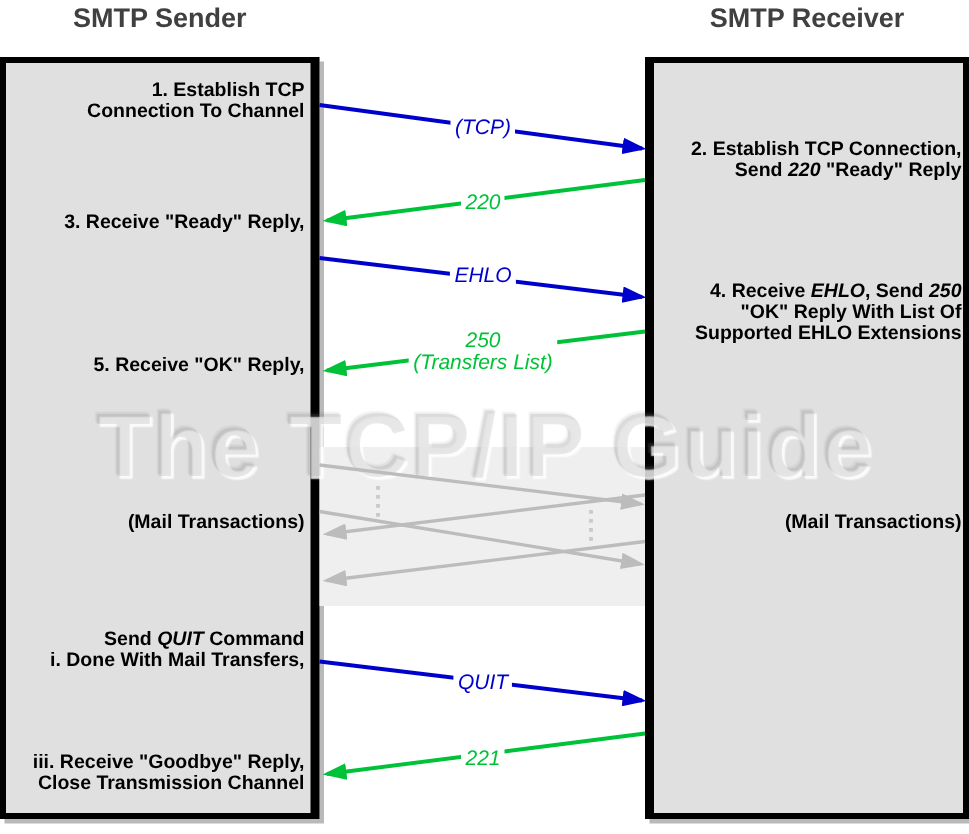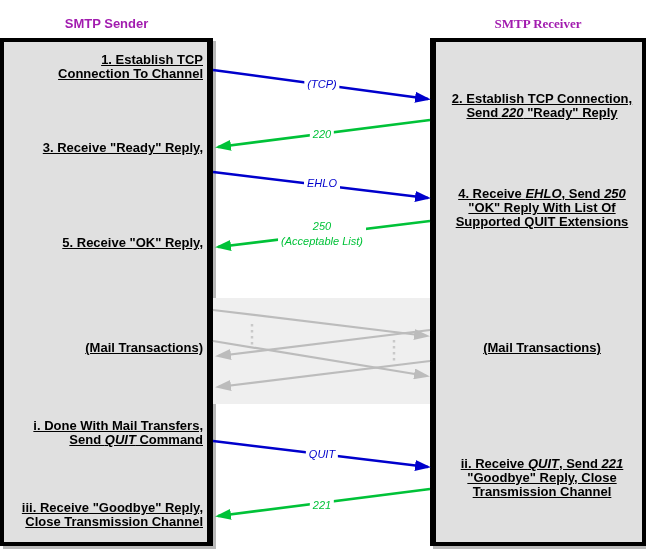--- a/index.html
+++ b/index.html
@@ -1,21 +1,21 @@
 <!DOCTYPE html>
 <html style="--command: #0000cc; --reply: #00c238; --idle: #bcbcbc;"><head>
 <meta charset="utf-8">
 <style>
   html,body{margin:0;padding:0;background:#fff;}
   #stage{
     position:relative; width:646px; height:556px; overflow:hidden;
     background:#fff; font-family:"Liberation Sans", sans-serif;
   }
   .hdr{
-    position:absolute; top:16px; font-size:13px; font-weight:bold; color:#a21caf;
+    position:absolute; top:2px; font-size:18px; font-weight:bold; color:#404040;
     text-align:center; letter-spacing:0px;
   }
   .endpoint-box{
     position:absolute; top:38px; height:500px; background:#e0e0e0;
     border:4px solid #000; box-shadow:3px 3px 0 #b9b9b9;
   }
   #sender-box{ left:0; width:203px; border-right-width:6px; }
   #receiver-box{ left:430px; width:206px; border-left-width:6px; }
   #txn-band{
     position:absolute; left:213px; top:298px; width:217px; height:106px;
@@ -28,45 +28,46 @@
     text-shadow:2px 2px 1px rgba(255,255,255,0.85), -1px -1px 1px rgba(90,90,90,0.10);
   }
   #arrow-layer{ position:absolute; left:0; top:0; }
   .s-cmd{ stroke:var(--command); stroke-width:2.6px; }
   .s-rpl{ stroke:var(--reply);  stroke-width:2.6px; }
   .s-gry{ stroke:var(--idle);   stroke-width:2.2px; }
   .s-dots{ stroke:#c9c9c9; stroke-width:2.5px; stroke-dasharray:2.5 3.5; }
   .f-cmd{ fill:var(--command); } .f-rpl{ fill:var(--reply); } .f-gry{ fill:var(--idle); }
   .msg-label{
     position:absolute; transform:translateX(-50%);
-    font-size:11px; font-style:italic; line-height:15px; white-space:nowrap;
+    font-size:14px; font-style:italic; line-height:15px; white-space:nowrap;
     background:#fff; padding:0 3px; text-align:center;
   }
   .msg-cmd{ color:var(--command); }
   .msg-rpl{ color:var(--reply); }
   .step{
     position:absolute; font-size:13px; font-weight:bold; color:#000;
-    line-height:14px; white-space:nowrap;text-decoration:underline;
+    line-height:14px; white-space:nowrap;
   }
   .step-l{ left:4px; width:199px; text-align:right; }
-  .step-r{ left:443px; width:198px; text-align:center; }
+  .step-r{ left:443px; width:198px; text-align:right; }
 </style>
 </head>
 <body>
 
 <div id="stage">
 
   <div class="hdr" style="left:0;width:213px;">SMTP Sender</div>
-  <div class="hdr" style="left:430px;width:216px;font-family:Liberation Serif, serif;">SMTP Receiver</div>
+  <div class="hdr" style="left:430px;width:216px;">SMTP Receiver</div>
 
   <div id="sender-box" class="endpoint-box"></div>
   <div id="receiver-box" class="endpoint-box"></div>
 
   <div id="txn-band"></div>
 
+  <div id="watermark">The TCP/IP Guide</div>
 
   <svg id="arrow-layer" width="646" height="556" viewBox="0 0 646 556">
     <defs>
       <marker id="mk-cmd" markerWidth="16" markerHeight="11" refX="13" refY="5.5" orient="auto" markerUnits="userSpaceOnUse">
         <path d="M0,0 L16,5.5 L0,11 Z" class="f-cmd"></path>
       </marker>
       <marker id="mk-rpl" markerWidth="16" markerHeight="11" refX="13" refY="5.5" orient="auto" markerUnits="userSpaceOnUse">
         <path d="M0,0 L16,5.5 L0,11 Z" class="f-rpl"></path>
       </marker>
       <marker id="mk-gry" markerWidth="16" markerHeight="11" refX="13" refY="5.5" orient="auto" markerUnits="userSpaceOnUse">
@@ -89,58 +90,53 @@
 
     <line class="s-cmd" x1="213" y1="441" x2="428" y2="467" marker-end="url(#mk-cmd)"></line>
     <line class="s-rpl" x1="430" y1="489" x2="218" y2="516" marker-end="url(#mk-rpl)"></line>
   </svg>
 
   <div class="msg-label msg-cmd" style="left:322px;top:77px;">(TCP)</div>
   <div class="msg-label msg-rpl" style="left:322px;top:127px;">220</div>
   <div class="msg-label msg-cmd" style="left:322px;top:176px;">EHLO</div>
   <div class="msg-label msg-rpl" style="left:322px;top:219px;">
     <div>250</div>
-    <div>(Acceptable List)</div>
+    <div>(Transfers List)</div>
   </div>
   <div class="msg-label msg-cmd" style="left:322px;top:447px;">QUIT</div>
   <div class="msg-label msg-rpl" style="left:322px;top:498px;">221</div>
 
   <div class="step step-l" style="top:53px;">
     <div><span>1. Establish TCP</span></div>
     <div><span>Connection To Channel</span></div>
   </div>
   <div class="step step-l" style="top:141px;">
     <div><span>3. Receive "Ready" Reply,</span></div>
   </div>
   <div class="step step-l" style="top:236px;">
     <div><span>5. Receive "OK" Reply,</span></div>
   </div>
   <div class="step step-l" style="top:341px;">
     <div><span>(Mail Transactions)</span></div>
   </div>
   <div class="step step-l" style="top:419px;">
+    <div><span>Send </span><span style="font-style: italic;">QUIT</span><span> Command</span></div>
     <div><span>i. Done With Mail Transfers,</span></div>
-    <div><span>Send </span><span style="font-style: italic;">QUIT</span><span> Command</span></div>
   </div>
   <div class="step step-l" style="top:501px;">
     <div><span>iii. Receive "Goodbye" Reply,</span></div>
     <div><span>Close Transmission Channel</span></div>
   </div>
 
   <div class="step step-r" style="top:92px;">
     <div><span>2. Establish TCP Connection,</span></div>
     <div><span>Send </span><span style="font-style: italic;">220</span><span> "Ready" Reply</span></div>
   </div>
   <div class="step step-r" style="top:187px;">
     <div><span>4. Receive </span><span style="font-style: italic;">EHLO</span><span>, Send </span><span style="font-style: italic;">250</span></div>
     <div><span>"OK" Reply With List Of</span></div>
-    <div><span>Supported QUIT Extensions</span></div>
+    <div><span>Supported EHLO Extensions</span></div>
   </div>
   <div class="step step-r" style="top:341px;">
     <div><span>(Mail Transactions)</span></div>
-  </div>
-  <div class="step step-r" style="top:457px;">
-    <div><span>ii. Receive </span><span style="font-style: italic;">QUIT</span><span>, Send </span><span style="font-style: italic;">221</span></div>
-    <div><span>"Goodbye" Reply, Close</span></div>
-    <div><span>Transmission Channel</span></div>
   </div>
 
 </div>
 
 </body></html>

